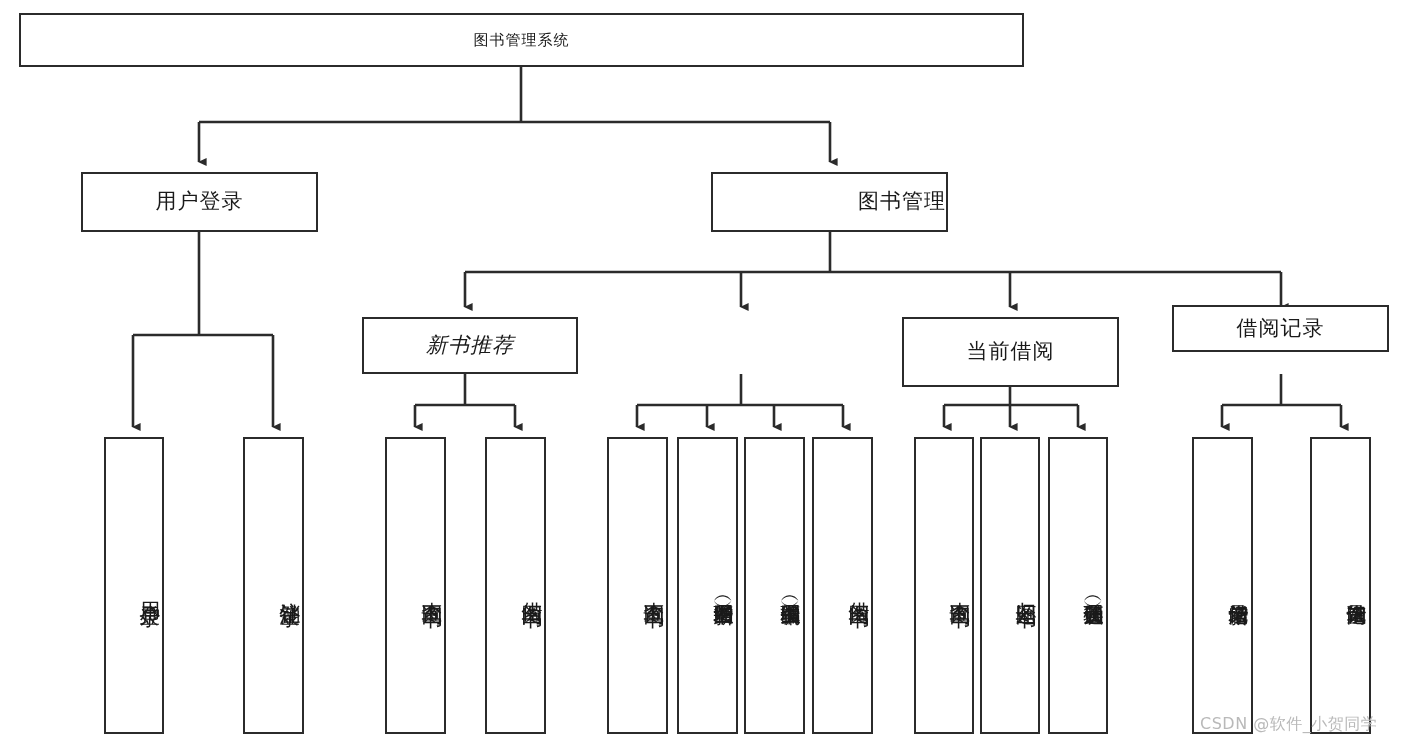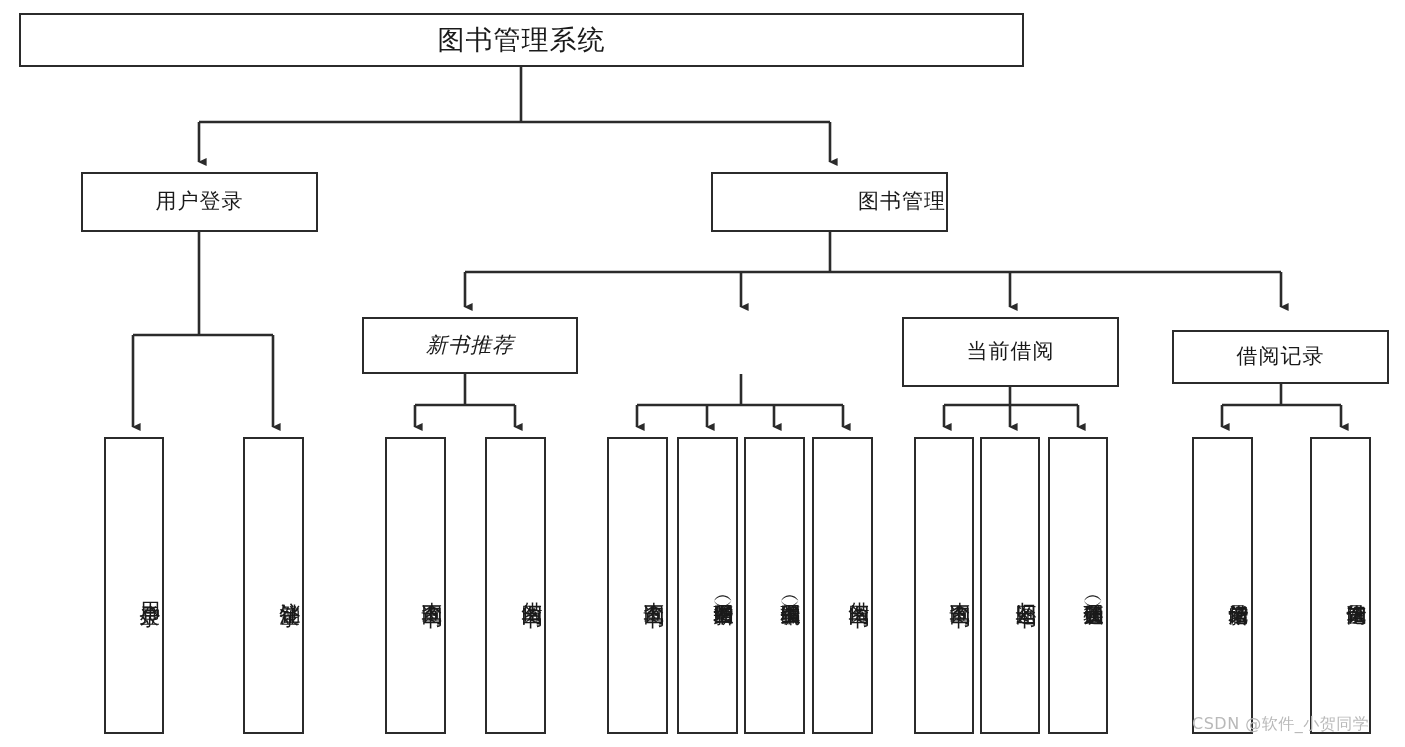--- a/index.html
+++ b/index.html
@@ -36,21 +36,21 @@
     justify-content: center;
     color: #1a1a1a;
   }
   .node-h {
     font-size: 21px;
     letter-spacing: 1px;
     line-height: 1.2;
     white-space: nowrap;
   }
   .node-root {
-    font-size: 27px;
+    font-size: 15px;
     letter-spacing: 1px;
   }
   .node-v {
     writing-mode: vertical-rl;
     text-orientation: upright;
     align-items: flex-start;
     justify-content: center;
     padding-top: 6px;
     font-size: 21px;
     line-height: 1.22;
@@ -68,20 +68,21 @@
   }
   #watermark {
     position: absolute;
     left: 1192px;
     top: 714px;
     font-size: 16px;
     color: #b9b9b9;
     letter-spacing: 0.5px;
     white-space: nowrap;
     font-family: "DejaVu Sans", "Liberation Sans", sans-serif;
+    padding-left: 8px;
   }
 </style>
 </head>
 <body>
 
 <div id="diagram-root">
 
   <svg id="edge-layer" viewBox="0 0 1405 747" xmlns="http://www.w3.org/2000/svg">
     <defs>
       <marker id="arrowhead" markerWidth="9" markerHeight="9" refX="4.2" refY="7.6" orient="auto" markerUnits="userSpaceOnUse">
@@ -142,21 +143,21 @@
   <div class="node node-h" style="left:711px; top:172px; width:237px; height:60px;justify-content:flex-end;">
     <span>图书管理</span>
   </div>
 
   <div class="node node-h" style="left:362px; top:317px; width:216px; height:57px;font-style:italic;">
     <span>新书推荐</span>
   </div>
   <div class="node node-h" style="left:902px; top:317px; width:217px; height:70px;">
     <span>当前借阅</span>
   </div>
-  <div class="node node-h" style="left:1172px; top:330px; width:217px; height:54px;">
+  <div class="node node-h" style="left:1172px; top:305px; width:217px; height:47px;">
     <span>借阅记录</span>
   </div>
 
   <div class="node node-v" style="left:104px; top:437px; width:60px; height:297px;">
     <span>用户登录</span>
   </div>
   <div class="node node-v" style="left:243px; top:437px; width:61px; height:297px;">
     <span>注销登录</span>
   </div>
 

